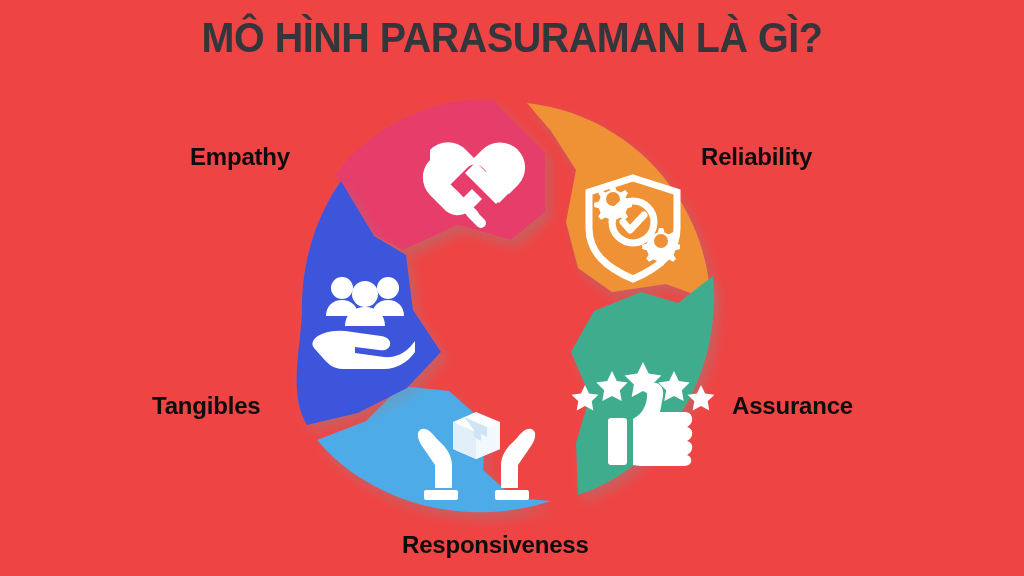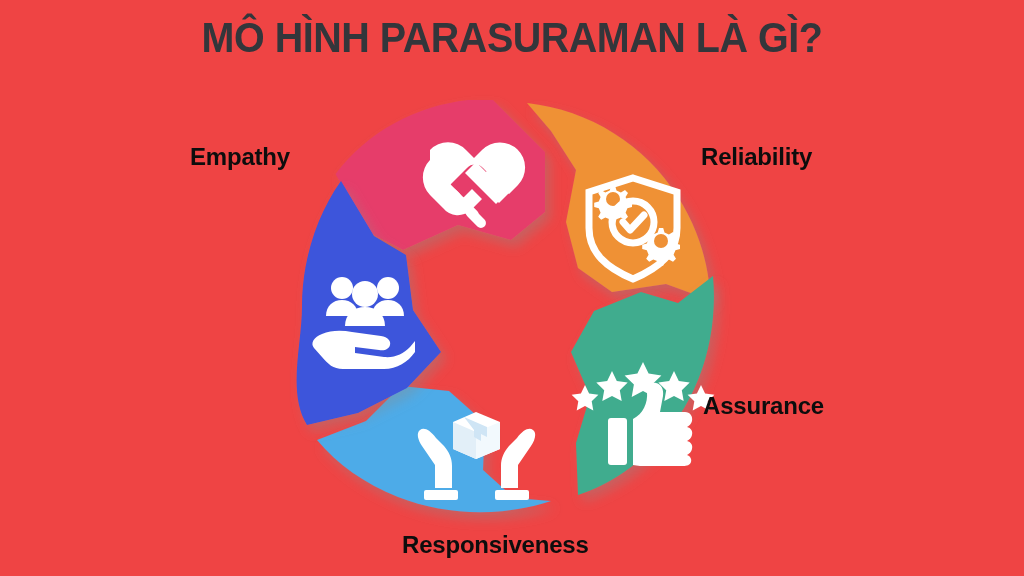--- a/index.html
+++ b/index.html
@@ -44,21 +44,21 @@
     position:absolute;
     font-family:"Liberation Sans", sans-serif;
     font-weight:700;
     font-size:24px;
     color:#0d0d0d;
     white-space:nowrap;
     letter-spacing:-0.2px;
   }
   #label-empathy        { left:190px; top:143px; }
   #label-reliability    { left:701px; top:143px; }
-  #label-assurance      { left:703px; top:392px; }
+  #label-assurance      { left:732px; top:392px; }
   #label-tangibles      { left:152px; top:392px; }
   #label-responsiveness { left:402px; top:531px; }
 </style>
 </head>
 <body>
 
 <div id="canvas" style="background: #ef4444;">
 
   <div id="page-title" style="color: rgb(51, 54, 59);">MÔ HÌNH PARASURAMAN LÀ GÌ?</div>
 
@@ -267,17 +267,18 @@
       </g>
 
     </svg>
 
     <div class="seg-label" id="label-empathy" style="color: rgb(13, 13, 13);">Empathy</div>
 
     <div class="seg-label" id="label-reliability" style="color: rgb(13, 13, 13);">Reliability</div>
 
     <div class="seg-label" id="label-assurance" style="color: rgb(13, 13, 13);">Assurance</div>
 
+    <div class="seg-label" id="label-tangibles" style="color: rgb(13, 13, 13);">Tangibles</div>
 
     <div class="seg-label" id="label-responsiveness" style="color: rgb(13, 13, 13);">Responsiveness</div>
 
   </div>
 </div>
 
 </body></html>

